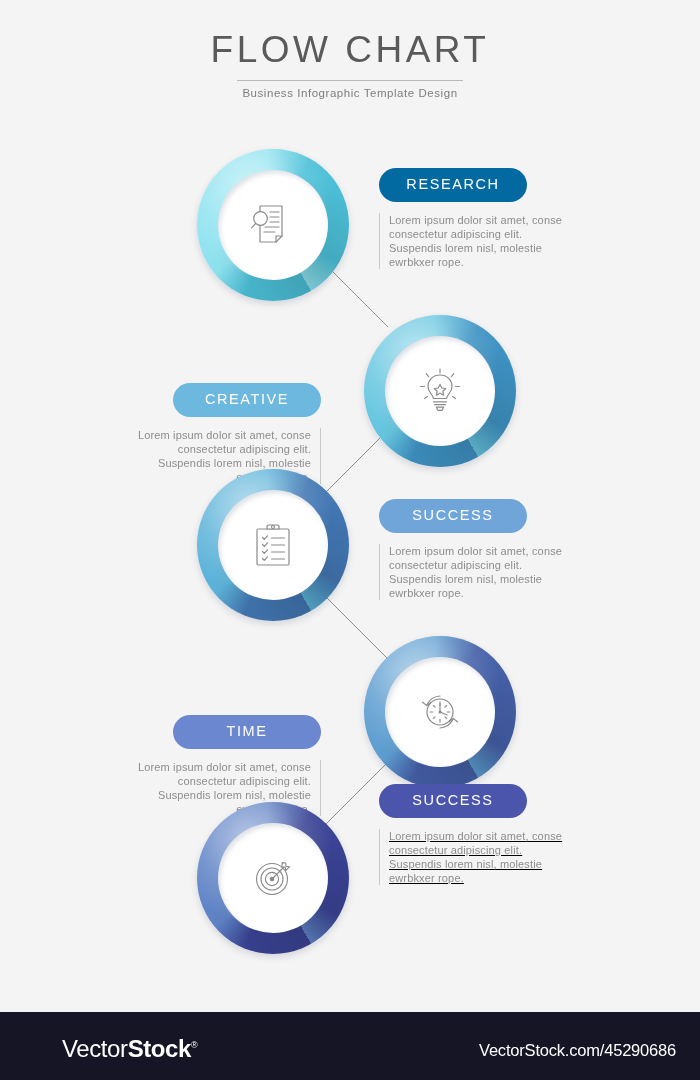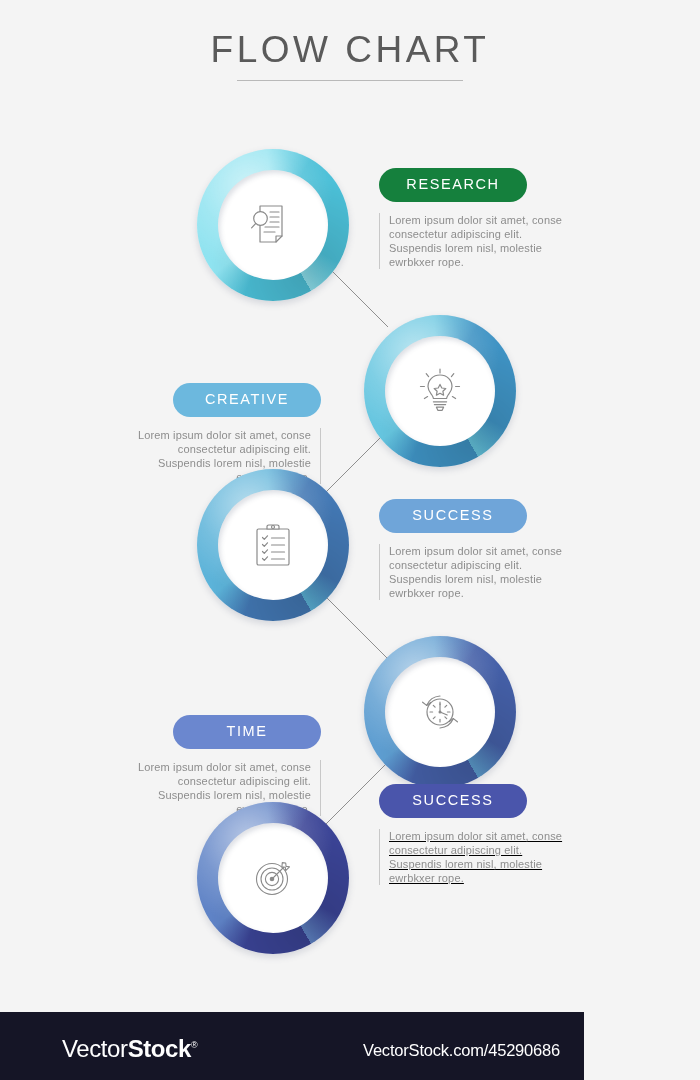--- a/index.html
+++ b/index.html
@@ -116,21 +116,21 @@
     color: #8d8d8d;
     letter-spacing: 0.15px;
   }
   .block.right .desc { padding-left: 9px; border-left: 1px solid #c8c8c8; }
   .block.left  .desc { padding-right: 9px; border-right: 1px solid #c8c8c8; }
 
   
   .footer {
     position: absolute;
     left: 0; bottom: 0;
-    width: 584px; height: 68px;
+    width: 700px; height: 68px;
     background: #151526;
   }
   .wm-logo {
     position: absolute;
     left: 62px; top: 23px;
     font-size: 24px;
     color: #ffffff;
     letter-spacing: -0.4px;
     font-weight: 300;
     white-space: nowrap;
@@ -148,20 +148,21 @@
   }
 </style>
 </head>
 <body>
 
 <div class="canvas">
 
   <div class="header">
     <div class="title">FLOW CHART</div>
     <div class="title-rule"></div>
+    <div class="subtitle">Business Infographic Template Design</div>
   </div>
 
   <svg class="connectors" viewBox="0 0 700 1012" xmlns="http://www.w3.org/2000/svg">
     <line x1="325" y1="264" x2="388" y2="327" stroke="#8f8f8f" stroke-width="1"></line>
     <line x1="388" y1="430" x2="325" y2="493" stroke="#8f8f8f" stroke-width="1"></line>
     <line x1="325" y1="596" x2="388" y2="659" stroke="#8f8f8f" stroke-width="1"></line>
     <line x1="388" y1="762" x2="325" y2="825" stroke="#8f8f8f" stroke-width="1"></line>
   </svg>
 
   <div class="node" id="node-1" style="left:197px; top:149px;">
@@ -177,21 +178,21 @@
         <line x1="24" y1="24" x2="33" y2="24"></line>
         <line x1="19" y1="29" x2="33" y2="29"></line>
         <line x1="18" y1="34" x2="29" y2="34"></line>
         <circle cx="14.5" cy="20.5" r="6.8" fill="#ffffff"></circle>
         <line x1="9.8" y1="25.4" x2="5.6" y2="29.8"></line>
       </svg>
     </div>
   </div>
 
   <div class="block right" style="left:379px; top:168px;">
-    <div class="pill" id="pill-1" style="background: #15803d;">RESEARCH</div>
+    <div class="pill" id="pill-1" style="background: #0369a1;">RESEARCH</div>
     <div class="desc">Lorem ipsum dolor sit amet, conse consectetur adipiscing elit. Suspendis lorem nisl, molestie ewrbkxer rope.</div>
   </div>
 
   <div class="node" id="node-2" style="left:364px; top:315px;">
     <div class="ring" id="ring-2" style="background: conic-gradient(from 150deg, rgb(63, 147, 196) 0deg, rgb(63, 147, 196) 52deg, rgb(102, 198, 224) 80deg, rgb(102, 198, 224) 205deg, rgb(63, 147, 196) 240deg, rgb(63, 147, 196) 330deg, rgb(102, 198, 224) 358deg);">
       <div class="ring-sheen"></div>
     </div>
     <div class="hole">
       <svg width="54" height="54" viewBox="0 0 54 54" fill="none" stroke="#8a8a8a" stroke-width="1.2" stroke-linecap="round" stroke-linejoin="round">
         <path d="M27 11 c-7 0 -12 5 -12 11.5 c0 4.2 2.4 6.4 3.9 8.5 c1 1.4 1.4 2.4 1.5 3.5 h13.2 c0.1 -1.1 0.5 -2.1 1.5 -3.5 c1.5 -2.1 3.9 -4.3 3.9 -8.5 C39 16 34 11 27 11 z"></path>

